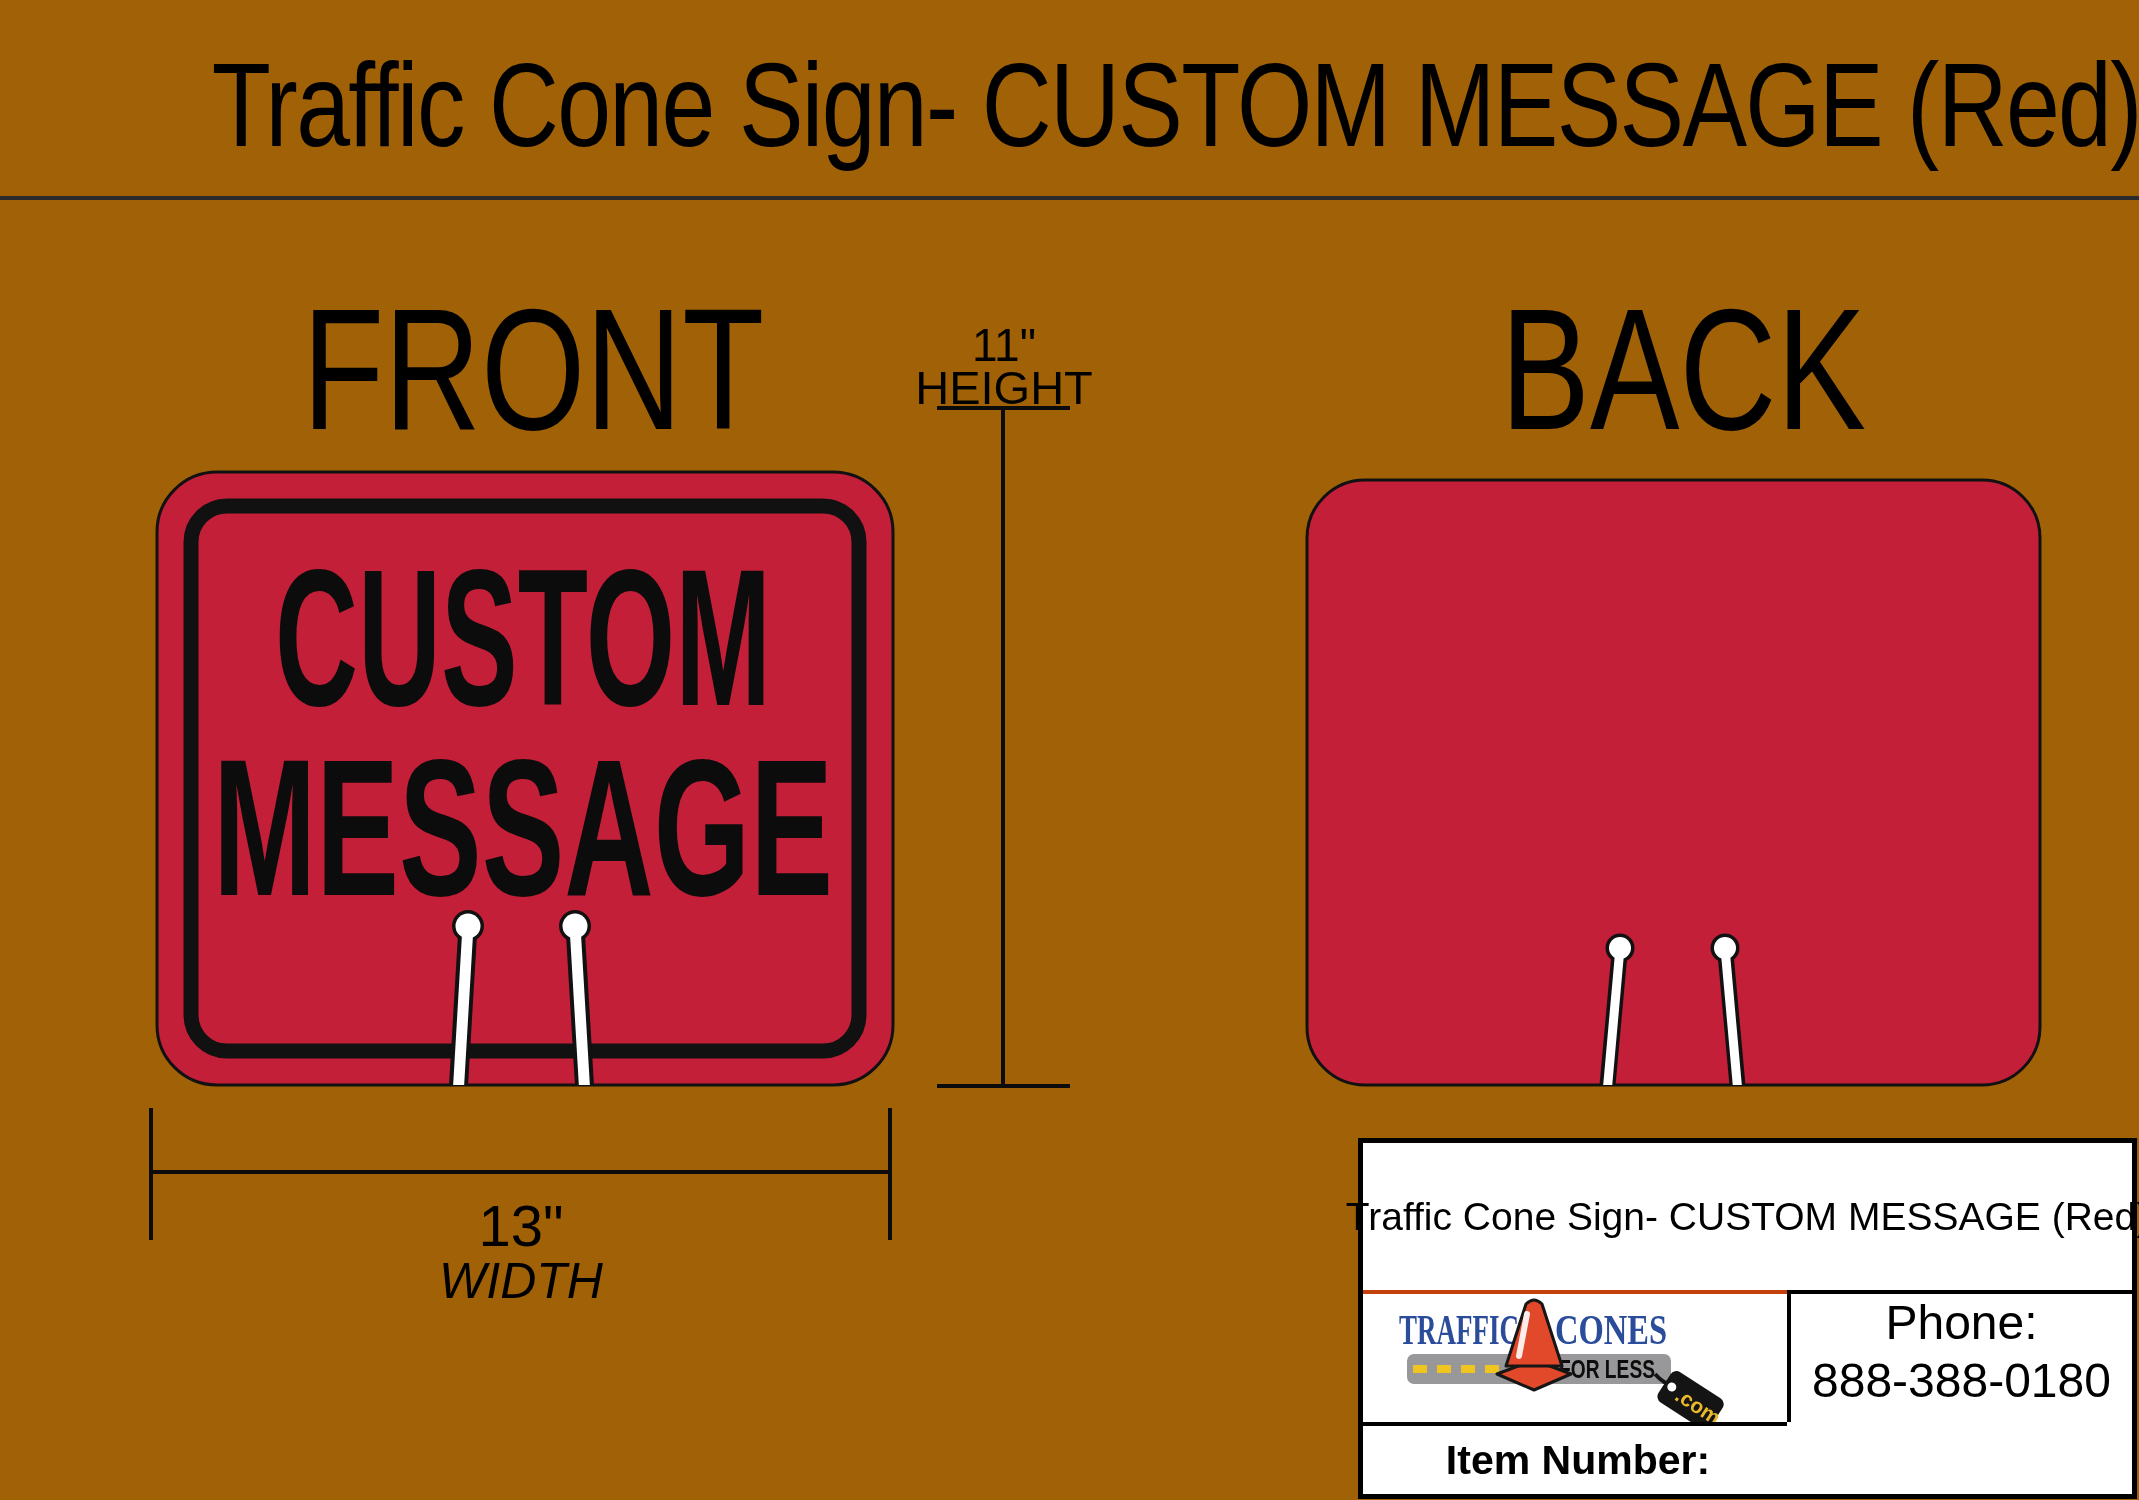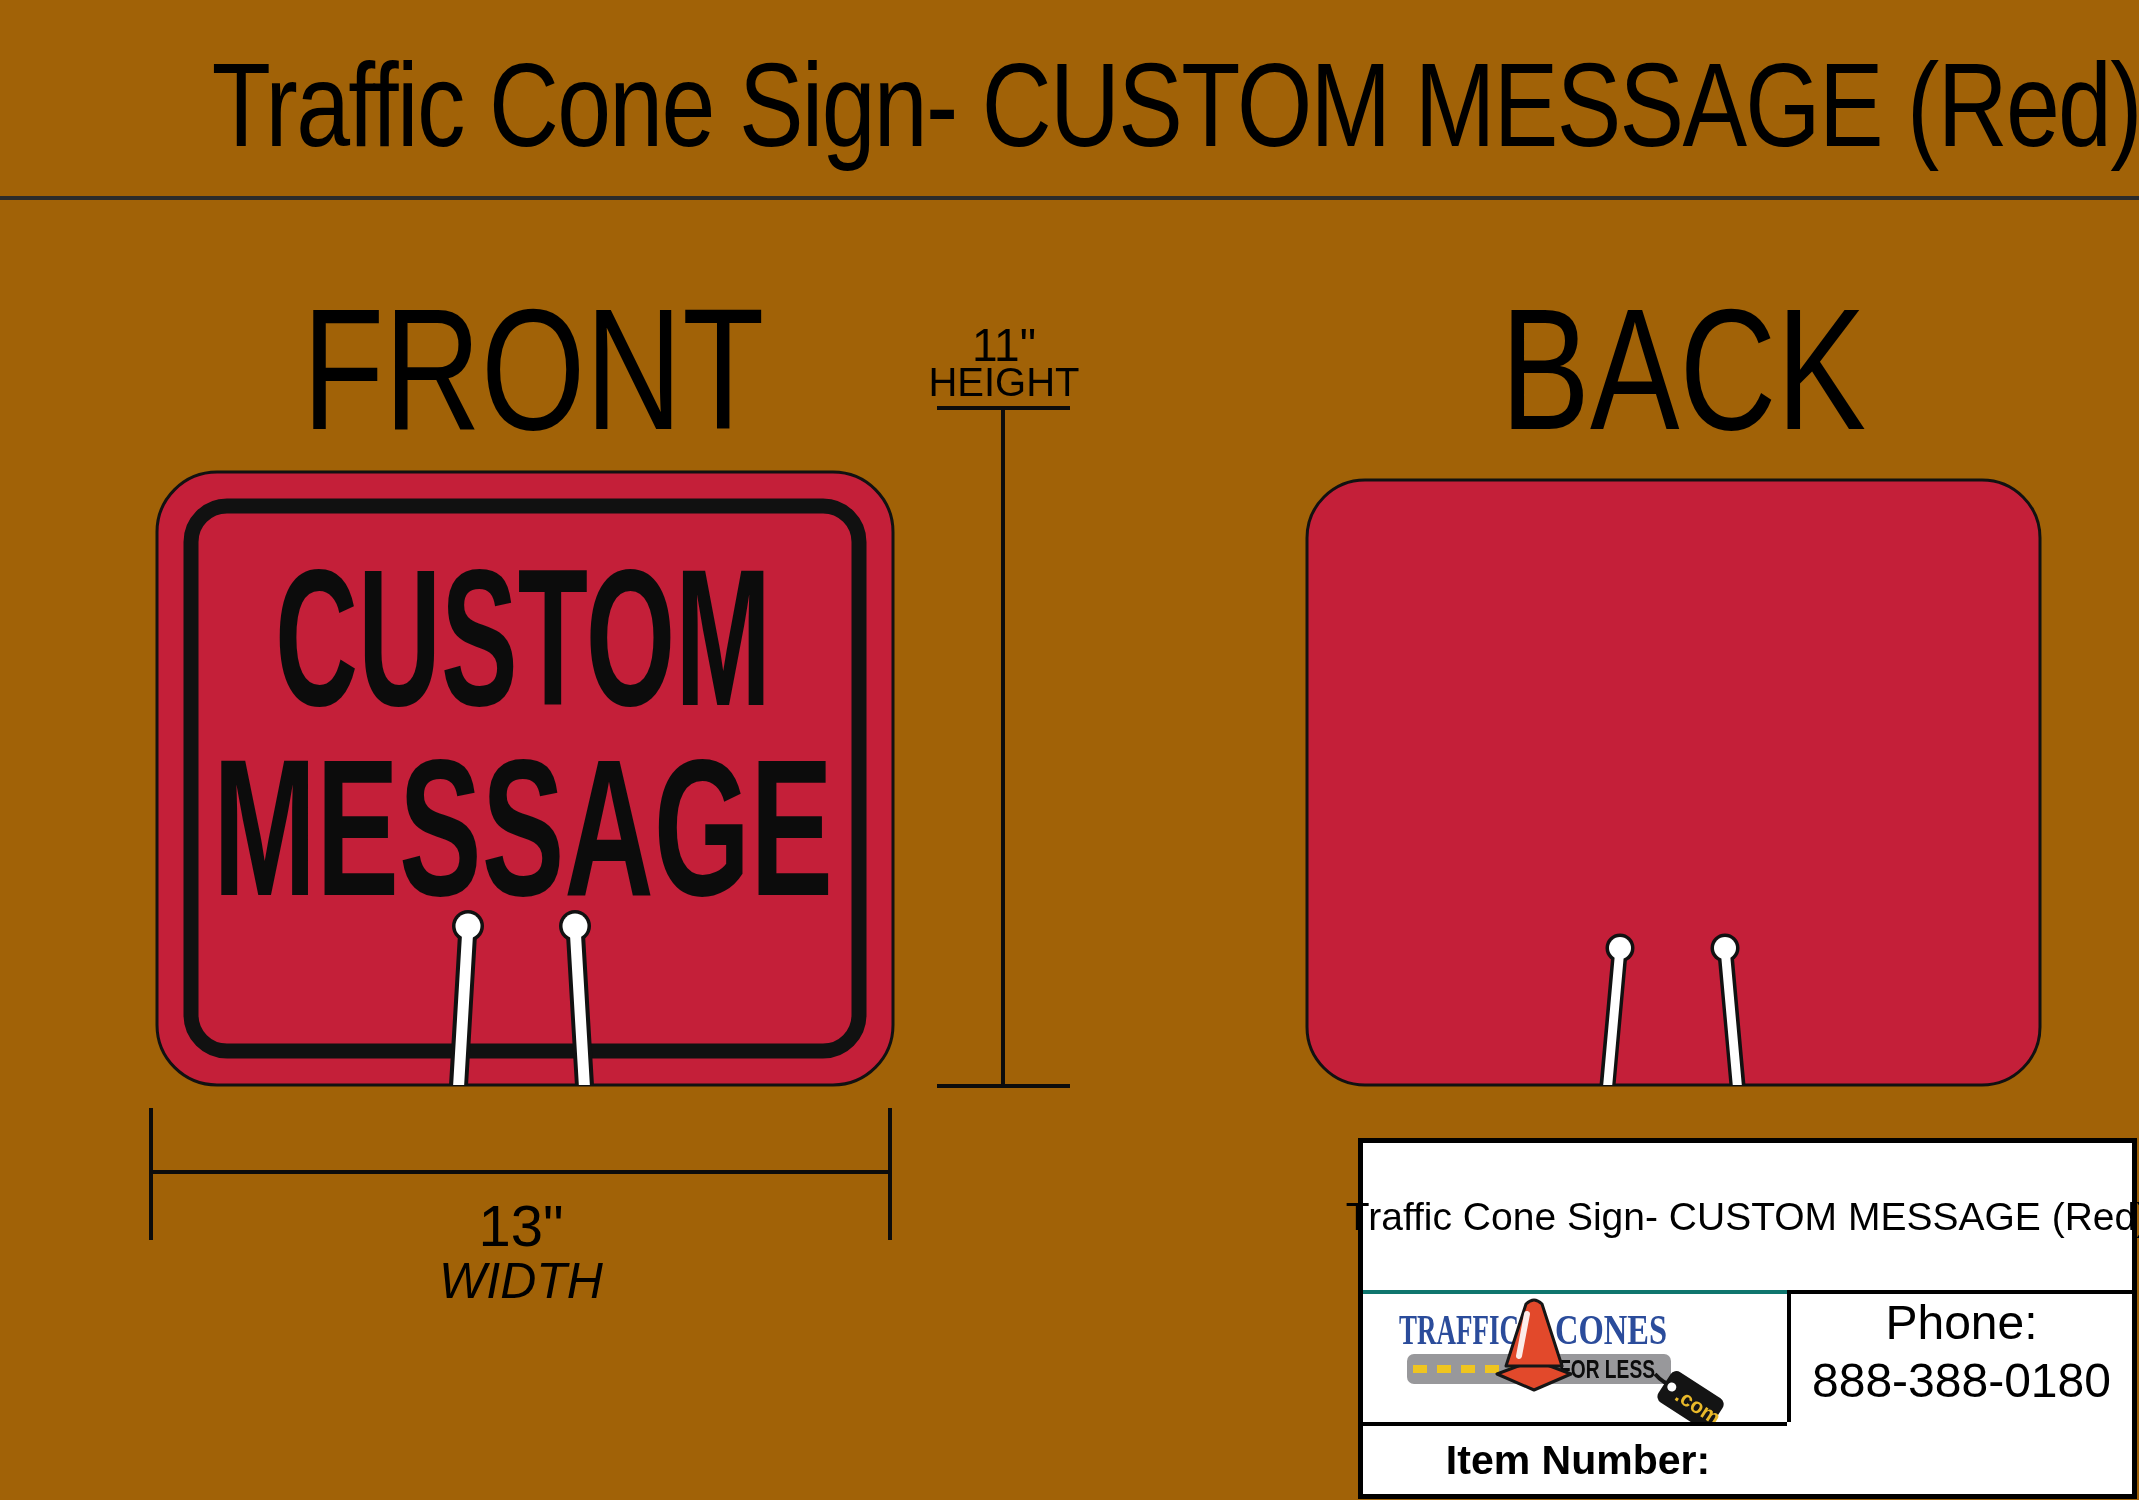--- a/index.html
+++ b/index.html
@@ -10,26 +10,26 @@
               letter-spacing:-2px;white-space:nowrap;}
   .page-title>span{display:inline-block;transform:scaleX(.82);transform-origin:center;}
   .rule{top:196px;left:0;width:2139px;height:4px;background:#2b2b2b;}
   .view-label{top:283px;width:600px;text-align:center;font-size:172px;line-height:1;white-space:nowrap;}
   .view-label>span{display:inline-block;transform:scaleX(.78);transform-origin:center;}
   .dim-line{background:#0c0c0c;}
   .dim-text{text-align:center;white-space:nowrap;}
   .dim-num{font-size:58px;}
   .dim-word{font-size:50px;font-style:italic;}
   .hnum{font-size:46px;}
-  .hword{font-size:40px;}
+  .hword{font-size:47px;}
   .infobox{left:1358px;top:1138px;width:769px;height:351px;border:5px solid #000;background:#fff;
            display:grid;grid-template-columns:424px 1fr;grid-template-rows:147px 132px 1fr;}
   .ib-title{grid-column:1/3;display:flex;align-items:center;justify-content:center;
             font-size:39px;white-space:nowrap;}
-  .ib-logo{border-top:4px solid #0f766e;position:relative;}
+  .ib-logo{border-top:4px solid #c2410c;position:relative;}
   .ib-phone{border-top:4px solid #000;border-left:4px solid #000;display:flex;flex-direction:column;
             align-items:center;justify-content:flex-start;font-size:48px;line-height:1.2;}
   .ib-item-label{border-top:4px solid #000;display:flex;align-items:center;justify-content:center;
                  font-weight:bold;font-size:41px;padding-left:6px;}
   .ib-item-value{border-top:4px solid #000;border-left:4px solid #000;display:flex;align-items:center;
                  justify-content:center;font-size:38px;}
   svg text{font-family:"Liberation Sans",sans-serif;}
   svg .serif{font-family:"Liberation Serif",serif;}
 </style>
 </head>

